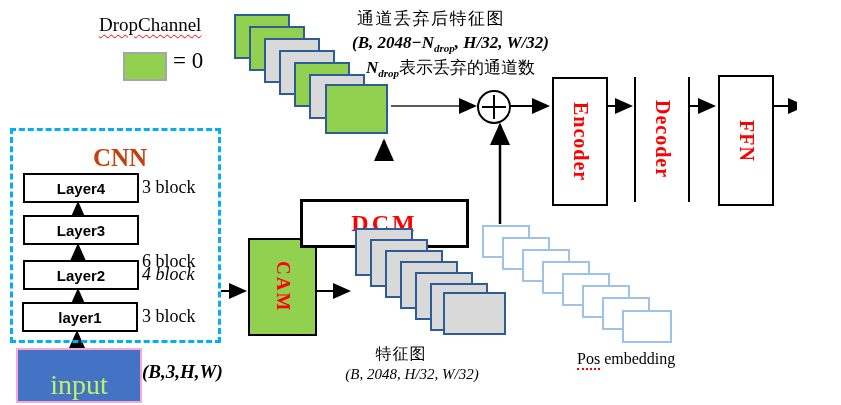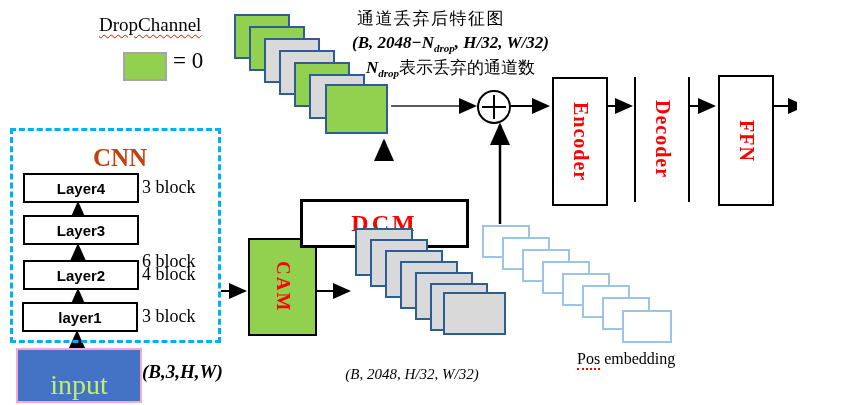--- a/index.html
+++ b/index.html
@@ -21,21 +21,21 @@
   sub{font-size:11px;}
   .bolditalic{font-weight:bold;font-style:italic;}
   
   .cnn-box{left:10px;top:128px;width:205px;height:209px;border:3px dashed #00b0f0;}
   .cnn-title{left:93px;top:144px;font-size:25px;font-weight:bold;color:#c2410c;}
   .layer-box{width:112px;height:26px;border:2px solid #000;background:#fff;
     display:flex;align-items:center;justify-content:center;
     font-family:"Liberation Sans",sans-serif;font-weight:bold;font-size:15px;}
   .lb4{left:23px;top:173px;} .lb3{left:23px;top:215px;} .lb2{left:23px;top:260px;} .lb1{left:22px;top:302px;}
   .blocks{font-size:18px;}
-  .bk4{left:142px;top:177px;} .bk3{left:142px;top:219px;margin-top:32px;} .bk2{left:142px;top:264px;} .bk1{left:142px;top:306px;}
+  .bk4{left:142px;top:177px;} .bk3{left:142px;top:219px;margin-top:32px;} .bk2{left:142px;top:264px;font-style:italic;} .bk1{left:142px;top:306px;}
   
   .input-box{left:16px;top:348px;width:122px;height:51px;background:#4472c4;border:2px solid #f9a8d4;
     display:flex;align-items:flex-end;justify-content:center;color:#bef264;font-size:28px;}
   .input-shape{left:142px;top:361px;font-size:19px;font-style:italic;font-weight:bold;}
   
   .cam-box{left:248px;top:238px;width:65px;height:94px;background:#92d050;border:2px solid #000;
     display:flex;align-items:center;justify-content:center;}
   .dcm-box{left:300px;top:160px;width:163px;height:43px;background:#fff;border:3px solid #000;
     display:flex;align-items:center;justify-content:center;
     font-size:24px;font-weight:bold;color:#ff0000;letter-spacing:3px;margin-top:39px;}
@@ -144,20 +144,21 @@
 
   <div class="stack" id="stack-feature" style="left:355px;top:228px;">
       <div class="sq" style="left: 0px; top: 0px; width: 58px; height: 48px; background: rgb(217, 217, 217); border: 2px solid rgb(46, 92, 148);"></div>
       <div class="sq" style="left: 15px; top: 11px; width: 58px; height: 48px; background: rgb(217, 217, 217); border: 2px solid rgb(46, 92, 148);"></div>
       <div class="sq" style="left: 30px; top: 22px; width: 58px; height: 48px; background: rgb(217, 217, 217); border: 2px solid rgb(46, 92, 148);"></div>
       <div class="sq" style="left: 45px; top: 33px; width: 58px; height: 48px; background: rgb(217, 217, 217); border: 2px solid rgb(46, 92, 148);"></div>
       <div class="sq" style="left: 60px; top: 44px; width: 58px; height: 48px; background: rgb(217, 217, 217); border: 2px solid rgb(46, 92, 148);"></div>
       <div class="sq" style="left: 75px; top: 55px; width: 58px; height: 48px; background: rgb(217, 217, 217); border: 2px solid rgb(46, 92, 148);"></div>
       <div class="sq" style="left: 88px; top: 64px; width: 63px; height: 43px; background: rgb(217, 217, 217); border: 2px solid rgb(46, 92, 148);"></div>
     </div>
+  <div class="abs fmap-label">特征图</div>
   <div class="abs fmap-shape">(B, 2048, H/32, W/32)</div>
 
   <div class="stack" id="stack-pos" style="left:482px;top:225px;">
       <div class="sq" style="left: 0px; top: 0px; width: 48px; height: 33px; background: rgb(255, 255, 255); border: 2px solid rgb(157, 195, 230);"></div>
       <div class="sq" style="left: 20px; top: 12px; width: 48px; height: 33px; background: rgb(255, 255, 255); border: 2px solid rgb(157, 195, 230);"></div>
       <div class="sq" style="left: 40px; top: 24px; width: 48px; height: 33px; background: rgb(255, 255, 255); border: 2px solid rgb(157, 195, 230);"></div>
       <div class="sq" style="left: 60px; top: 36px; width: 48px; height: 33px; background: rgb(255, 255, 255); border: 2px solid rgb(157, 195, 230);"></div>
       <div class="sq" style="left: 80px; top: 48px; width: 48px; height: 33px; background: rgb(255, 255, 255); border: 2px solid rgb(157, 195, 230);"></div>
       <div class="sq" style="left: 100px; top: 60px; width: 48px; height: 33px; background: rgb(255, 255, 255); border: 2px solid rgb(157, 195, 230);"></div>
       <div class="sq" style="left: 120px; top: 72px; width: 48px; height: 33px; background: rgb(255, 255, 255); border: 2px solid rgb(157, 195, 230);"></div>

